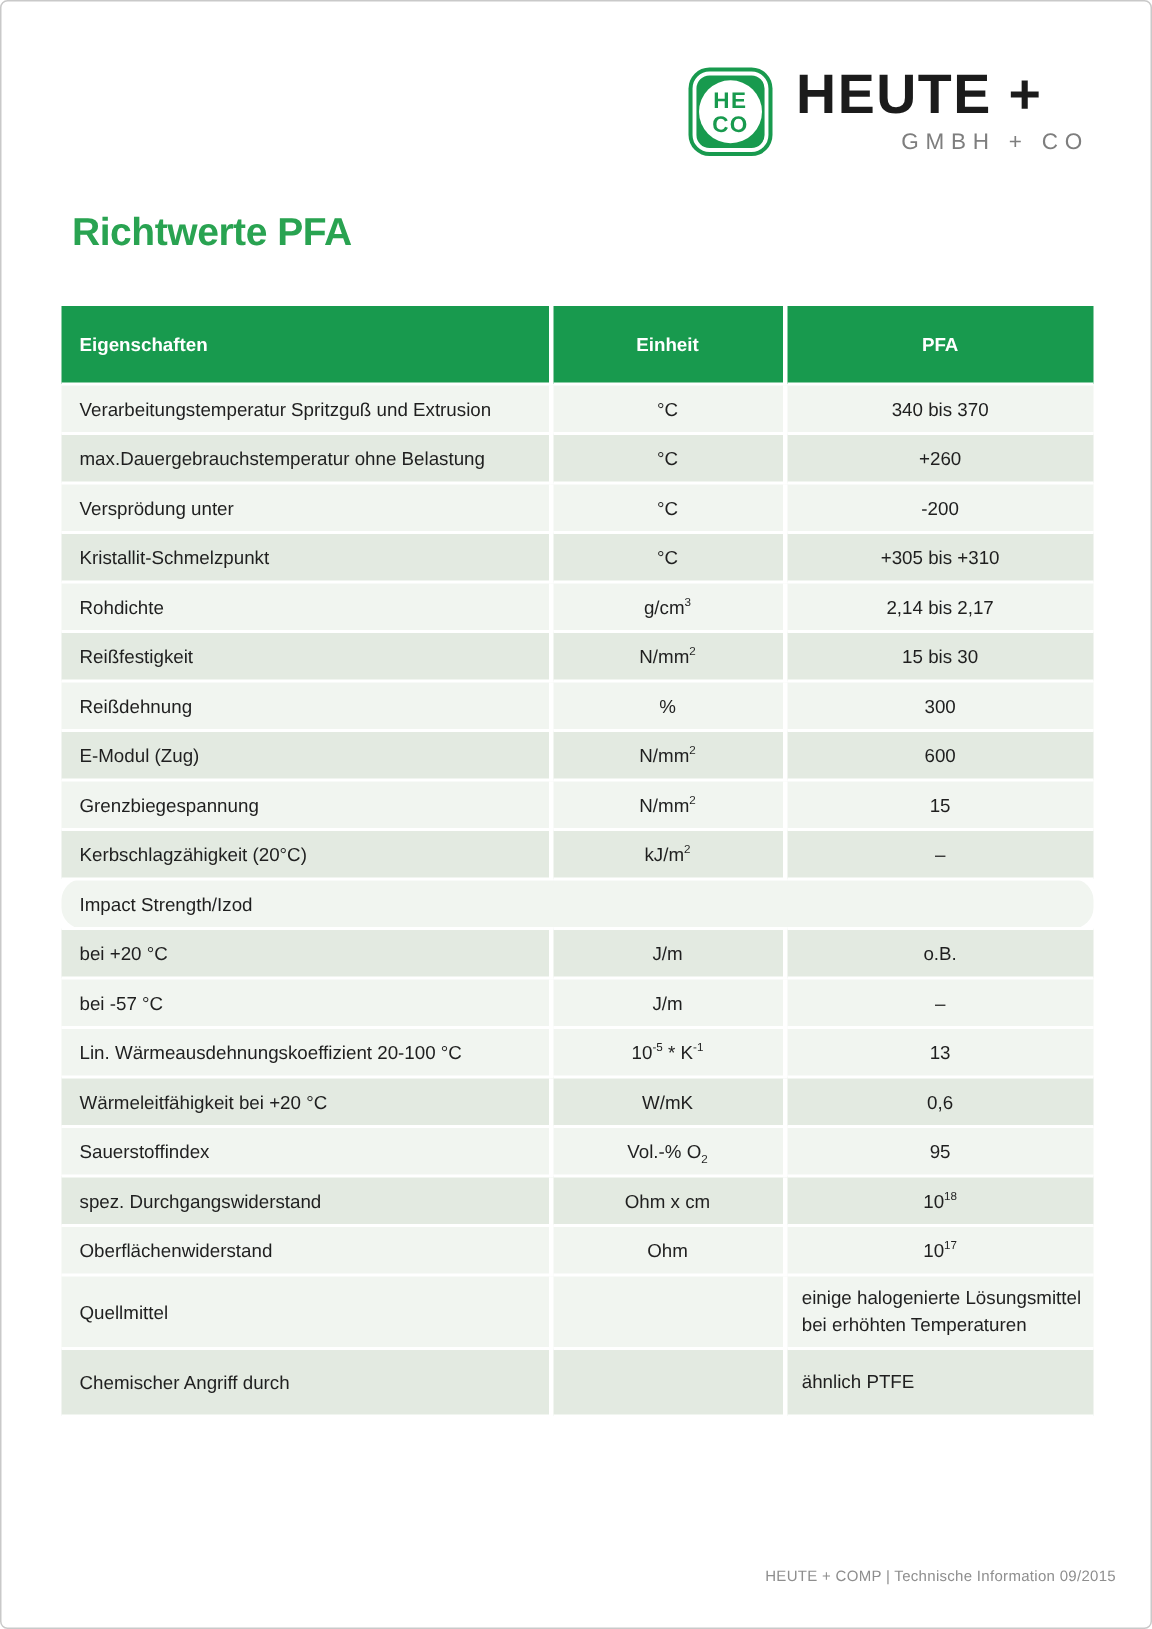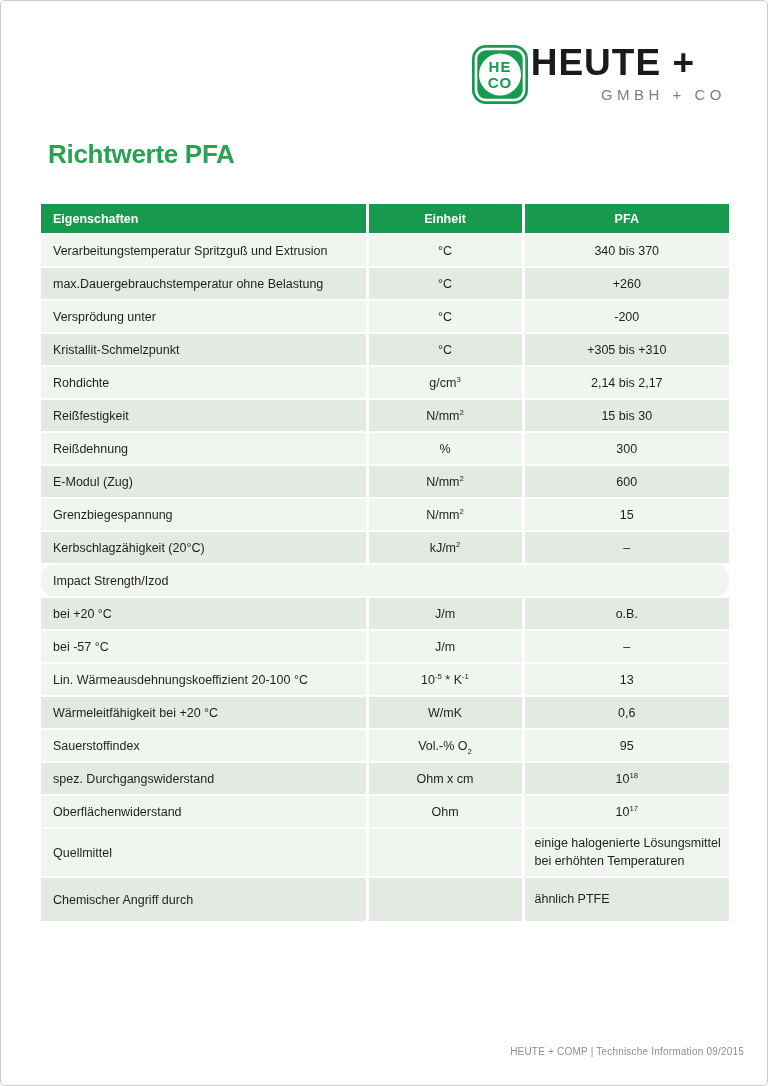--- a/index.html
+++ b/index.html
@@ -2,21 +2,21 @@
 <html style="--green: #189a4e; --title_green: #29a351; --row_light: #f1f5f0; --row_dark: #e3eae1; --footer_gray: #8e8e8e;"><head>
 <meta charset="utf-8">
 <style>
   html,body{margin:0;padding:0;background:#fff;}
   body{width:768px;height:1086px;font-family:"Liberation Sans", sans-serif;}
   .page{
     position:relative;width:768px;height:1086px;box-sizing:border-box;
     background:#fff;border:1px solid #c9c9c9;border-radius:5px;overflow:hidden;
   }
   
-  .logo-block{position:absolute;top:43px;right:41px;display:flex;align-items:flex-start;gap:2px;}
+  .logo-block{position:absolute;top:43px;right:41px;display:flex;align-items:flex-start;gap:15px;}
   .wordmark{text-align:right;color:#1b1b1b;}
   .wm-l1{font-size:37px;font-weight:bold;letter-spacing:1px;line-height:1;padding-right:31px;white-space:nowrap;}
   .wm-l2{font-size:29px;font-weight:bold;letter-spacing:1.5px;line-height:1;margin-top:1px;white-space:nowrap;}
   .wm-l3{font-size:15px;color:#7e7e7e;letter-spacing:4.5px;margin-top:5px;white-space:nowrap;}
   
   .title{
     position:absolute;left:47px;top:138px;margin:0;
     font-size:26px;font-weight:bold;letter-spacing:-0.3px;
     color:var(--title_green,#29a351);
   }
@@ -24,21 +24,21 @@
   .tbl{
     position:absolute;left:40px;top:203px;width:688px;
     border-collapse:collapse;table-layout:fixed;
     font-size:12.5px;color:#1f1f1f;
   }
   .tbl col.c1{width:326px;}
   .tbl col.c2{width:156px;}
   .tbl col.c3{width:206px;}
   .tbl th{
     background:var(--green,#189a4e);color:#fff;font-size:12.5px;font-weight:bold;
-    height:27px;padding:1px;border-bottom:2px solid #fff;
+    height:27px;padding:12px;border-bottom:2px solid #fff;
   }
   .tbl th.h-prop{text-align:left;padding-left:12px;}
   .tbl th:not(:last-child){border-right:3px solid #fff;}
   .tbl td{
     height:31px;padding:0;border-bottom:2px solid #fff;vertical-align:middle;
   }
   .tbl td:not(:last-child){border-right:3px solid #fff;}
   .tbl td.span3{border-right:none;border-radius:14px;}
   .tbl tr.r-light td{background:var(--row_light,#f1f5f0);}
   .tbl tr.r-dark  td{background:var(--row_dark,#e3eae1);}

